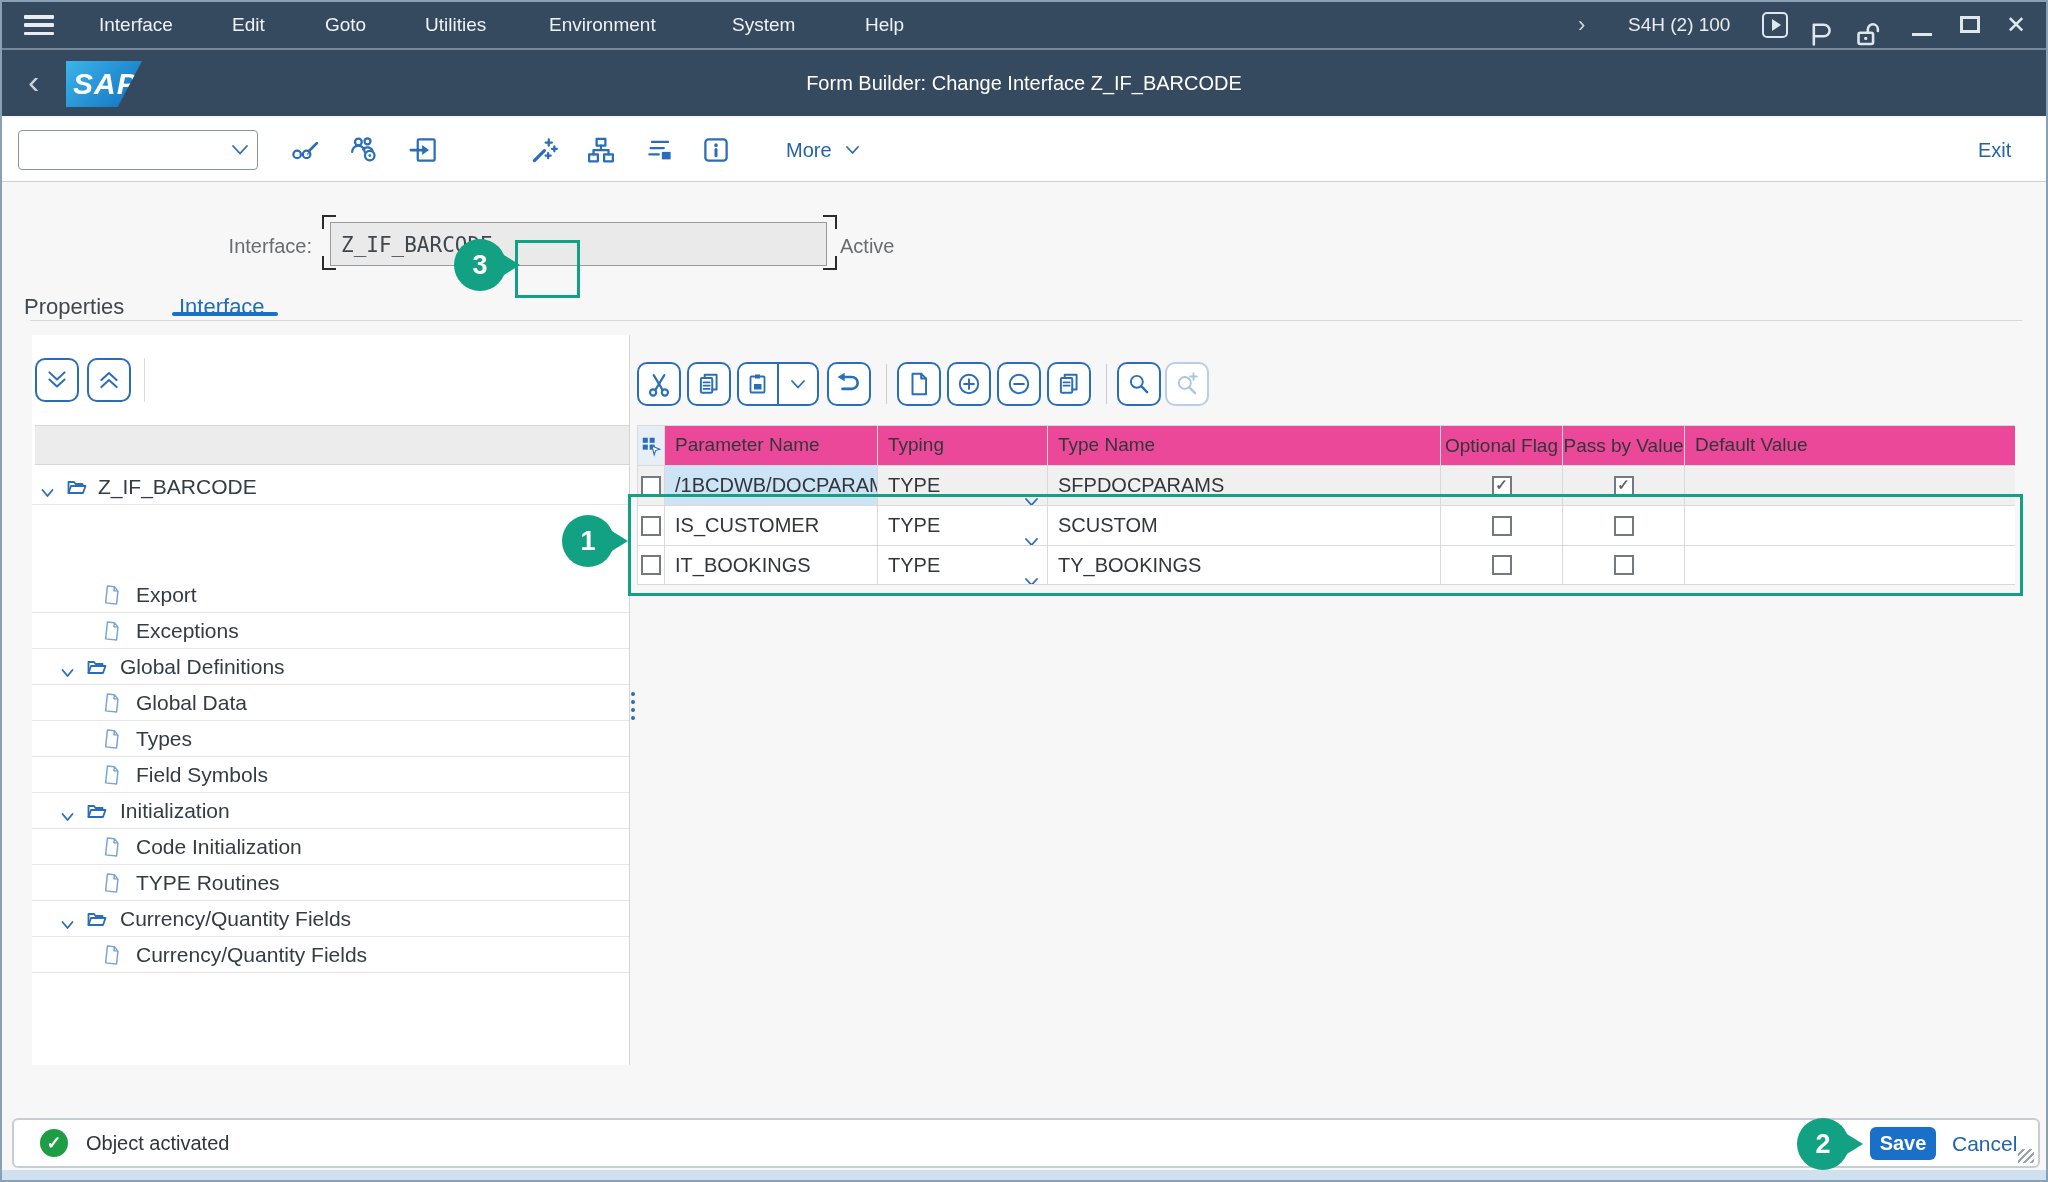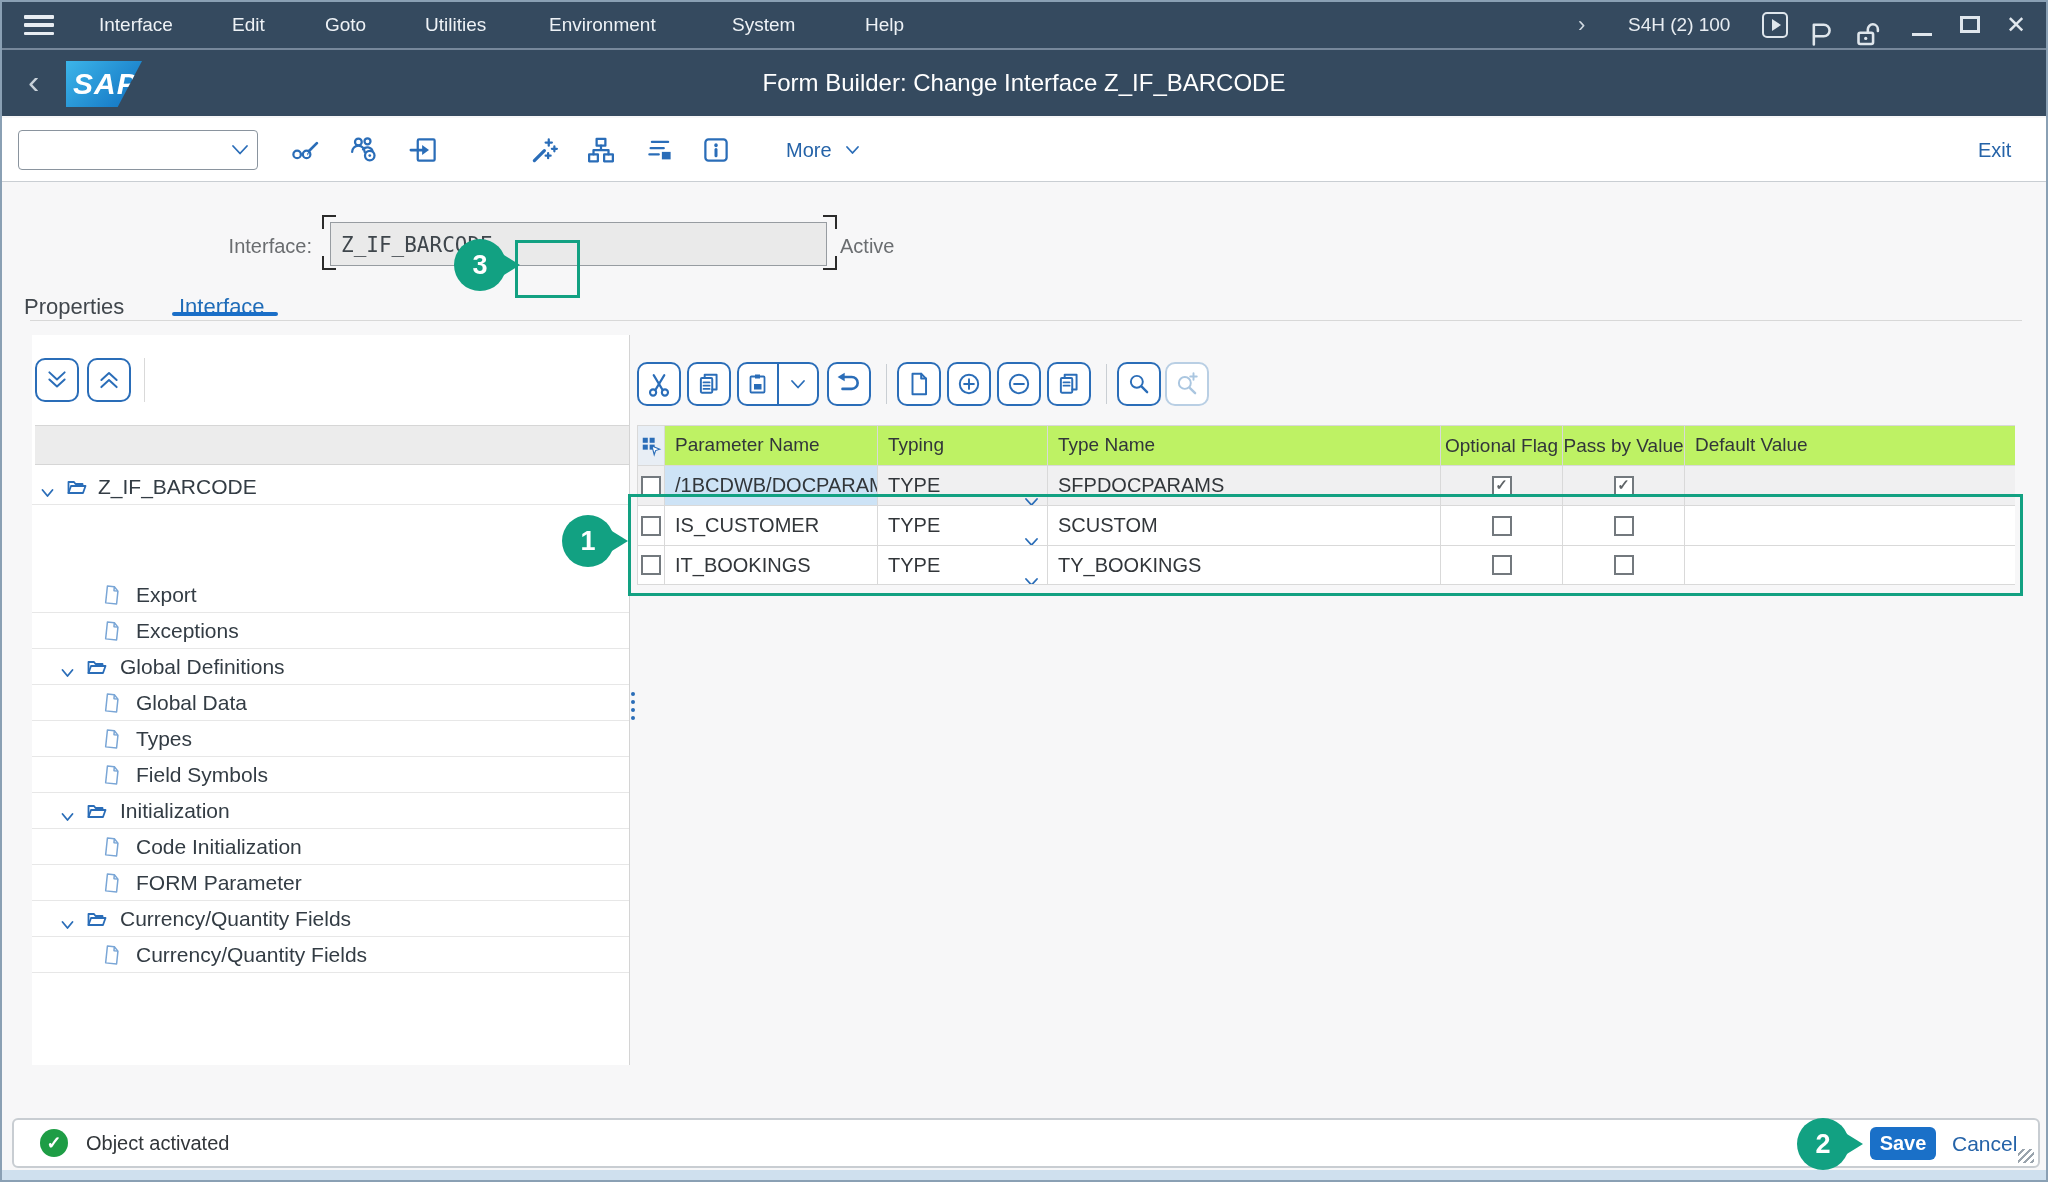--- a/index.html
+++ b/index.html
@@ -12,21 +12,21 @@
   .menu-item{position:absolute;top:0;height:46px;line-height:46px;color:#eef2f6;
              font-size:19px;cursor:pointer;}
   .hamburger{position:absolute;left:22px;top:13px;width:30px;height:20px;
              display:flex;flex-direction:column;justify-content:space-between;cursor:pointer;}
   .hamburger span{display:block;height:3.5px;background:#e8edf2;border-radius:1px;}
   .sysinfo{position:absolute;top:0;height:46px;line-height:46px;color:#e8edf2;font-size:19px;}
   .chrome{position:absolute;top:0;height:46px;display:flex;align-items:center;color:#e2e9ef;}
   .titlebar{position:absolute;left:0;top:46px;width:100%;height:68px;background:#354a5f;
             border-top:2px solid #77889b;box-sizing:border-box;}
   .title-center{position:absolute;left:0;right:0;top:0;height:66px;line-height:66px;
-                text-align:center;color:#ffffff;font-size:24px;}
+                text-align:center;color:#ffffff;font-size:20px;}
   .back-chev{position:absolute;left:26px;top:0;height:66px;line-height:62px;
              color:#c9d2da;font-size:34px;cursor:pointer;}
   .sap-logo{position:absolute;left:64px;top:11px;width:76px;height:46px;
             background:linear-gradient(135deg,#3cb5e9,#0f6fc0);
             clip-path:polygon(0 0,100% 0,68% 100%,0 100%);
             color:#fff;font-weight:bold;font-style:italic;font-size:30px;
             line-height:46px;padding-left:7px;box-sizing:border-box;letter-spacing:1px;}
   
   .toolbar{position:absolute;left:0;top:116px;width:100%;height:64px;background:#ffffff;
            border-bottom:1px solid #c9ced3;box-sizing:border-box;}
@@ -76,21 +76,21 @@
        border-left:1px solid #d9d9d9;box-sizing:content-box;font-size:20px;color:#32363a;}
   .rw{display:flex;height:40px;border-top:1px solid #d9d9d9;box-sizing:border-box;}
   .rw.last{border-bottom:1px solid #d9d9d9;}
   .cell{border-right:1px solid #d9d9d9;box-sizing:border-box;padding:0 10px;line-height:38px;
         overflow:hidden;white-space:nowrap;}
   .w0{width:27px;padding:0;display:flex;align-items:center;justify-content:center;}
   .w1{width:213px;} .w2{width:170px;position:relative;} .w3{width:393px;}
   .w4{width:122px;display:flex;align-items:center;justify-content:center;padding:0;}
   .w5{width:122px;display:flex;align-items:center;justify-content:center;padding:0;}
   .w6{width:330px;}
-  .hd{background:#bef264;font-size:19px;}
+  .hd{background:#ec4899;font-size:19px;}
   .gray{background:#f0f0f1;}
   .hlblue{background:#cde3f6;}
   .cb{width:20px;height:20px;border:2px solid #73797e;background:#fff;box-sizing:border-box;
       font-size:15px;line-height:14px;text-align:center;color:#5f6467;font-weight:bold;cursor:pointer;}
   .typ-chev{position:absolute;right:8px;top:15px;}
   
   .callout{position:absolute;width:52px;height:52px;border-radius:50%;background:#12a182;
            color:#fff;font-size:27px;font-weight:bold;display:flex;align-items:center;
            justify-content:center;z-index:40;}
   .callout::after{content:"";position:absolute;left:45px;top:50%;transform:translateY(-50%);
@@ -349,21 +349,21 @@
           <path d="M2.5 1.5 H9.5 L13.5 5.5 V18.5 H2.5 Z"></path>
           <path d="M9.5 1.5 V5.5 H13.5"></path>
         </svg></span>
     <span class="tlabel" style="left:104px">Code Initialization</span>
   </div>
   <div class="trow" style="top:863px">
     <span class="tic" style="left:72px"><svg class="pg" width="16" height="20" viewBox="0 0 16 20" style="transform:rotate(6deg)">
           <path d="M2.5 1.5 H9.5 L13.5 5.5 V18.5 H2.5 Z"></path>
           <path d="M9.5 1.5 V5.5 H13.5"></path>
         </svg></span>
-    <span class="tlabel" style="left:104px">FORM Parameter</span>
+    <span class="tlabel" style="left:104px">TYPE Routines</span>
   </div>
   <div class="trow" style="top:899px">
     <span class="tchev" style="left:28px"><svg class="ic" width="15" height="12" viewBox="0 0 14 12">
           <polyline points="2,3 7,9 12,3"></polyline>
         </svg></span>
     <span class="tic" style="left:54px"><svg class="ic" width="22" height="19" viewBox="0 0 22 18">
           <path d="M2.5 15.5 V4.5 H8 L9.5 6.5 H16.5 V8.5"></path>
           <path d="M2.5 15.5 L5 8.5 H19.5 L17 15.5 Z"></path>
         </svg></span>
     <span class="tlabel" style="left:88px">Currency/Quantity Fields</span>

